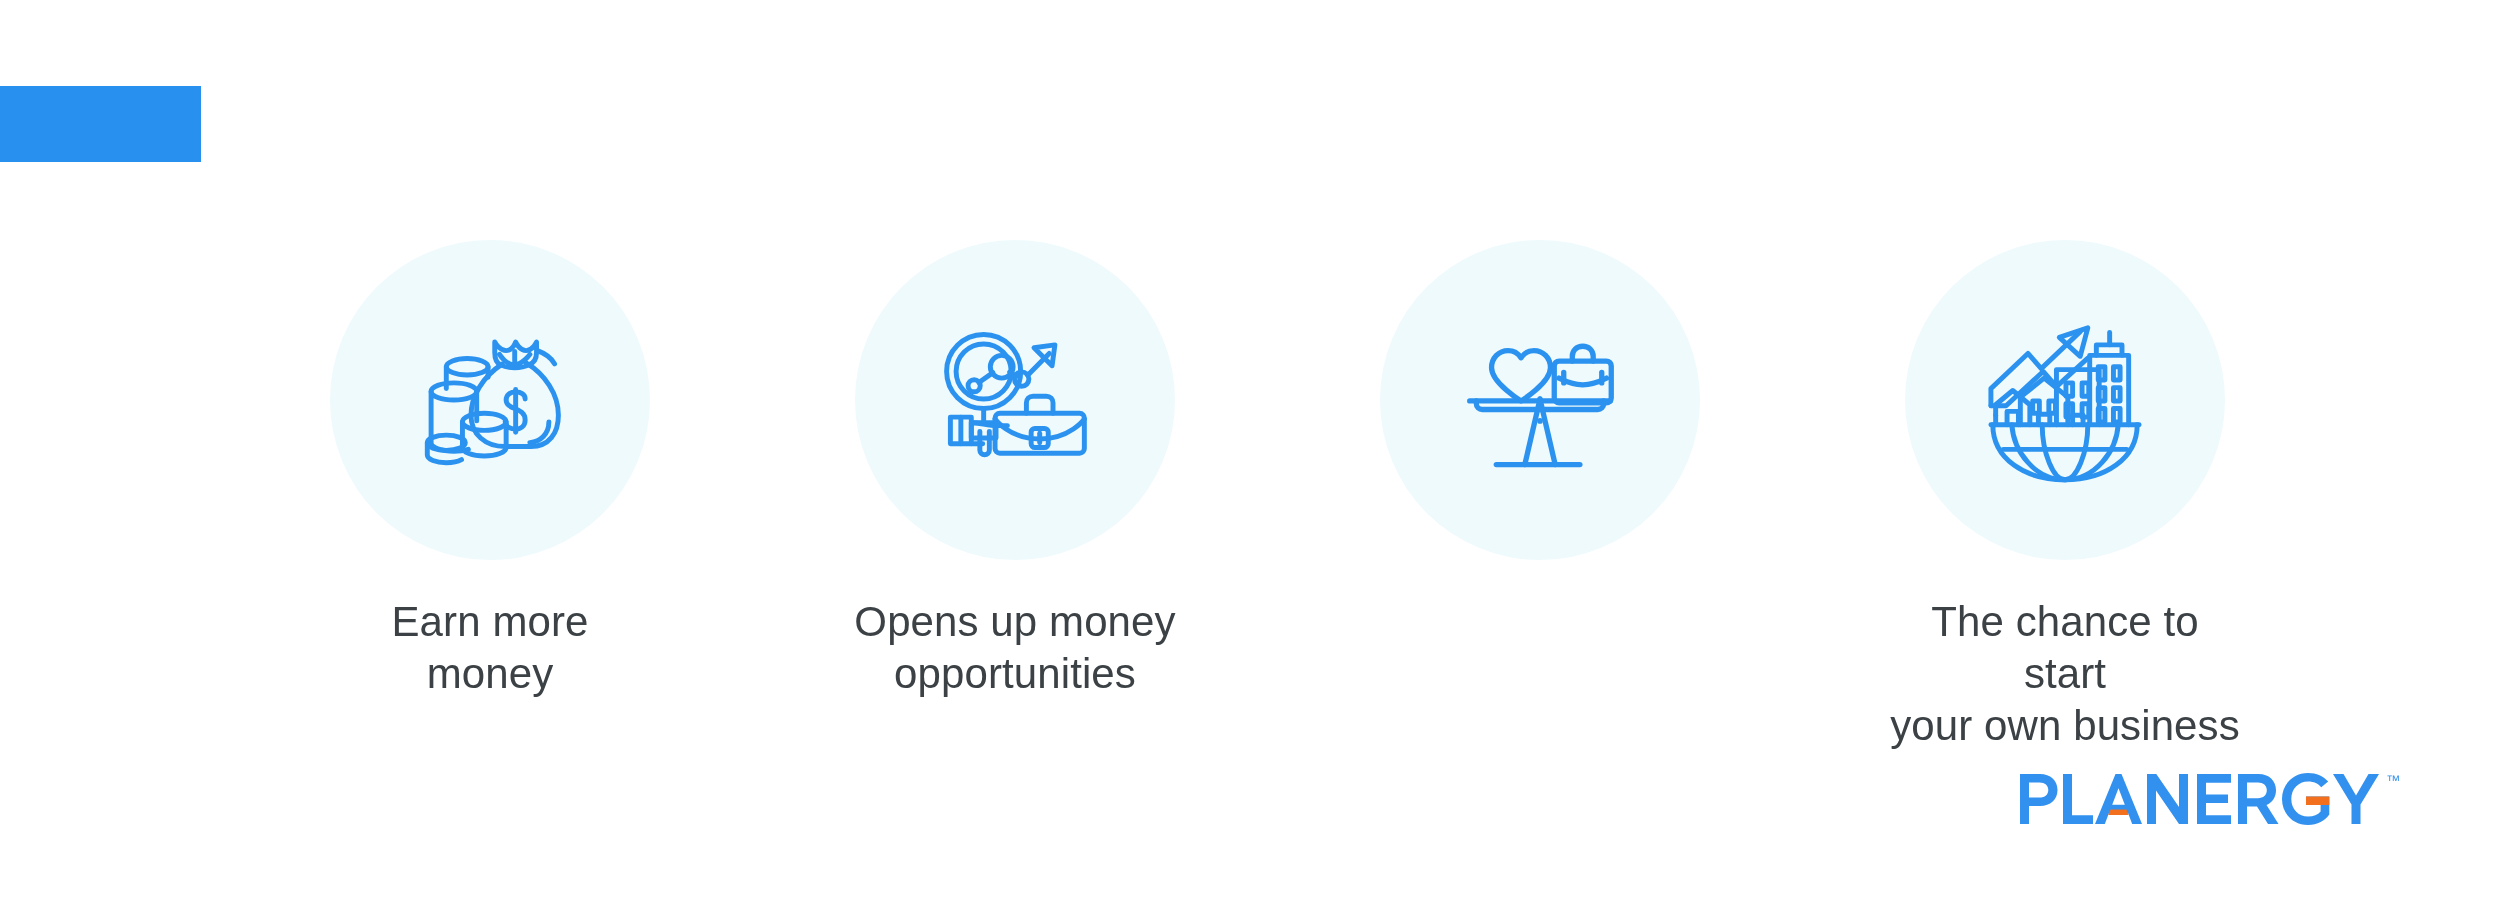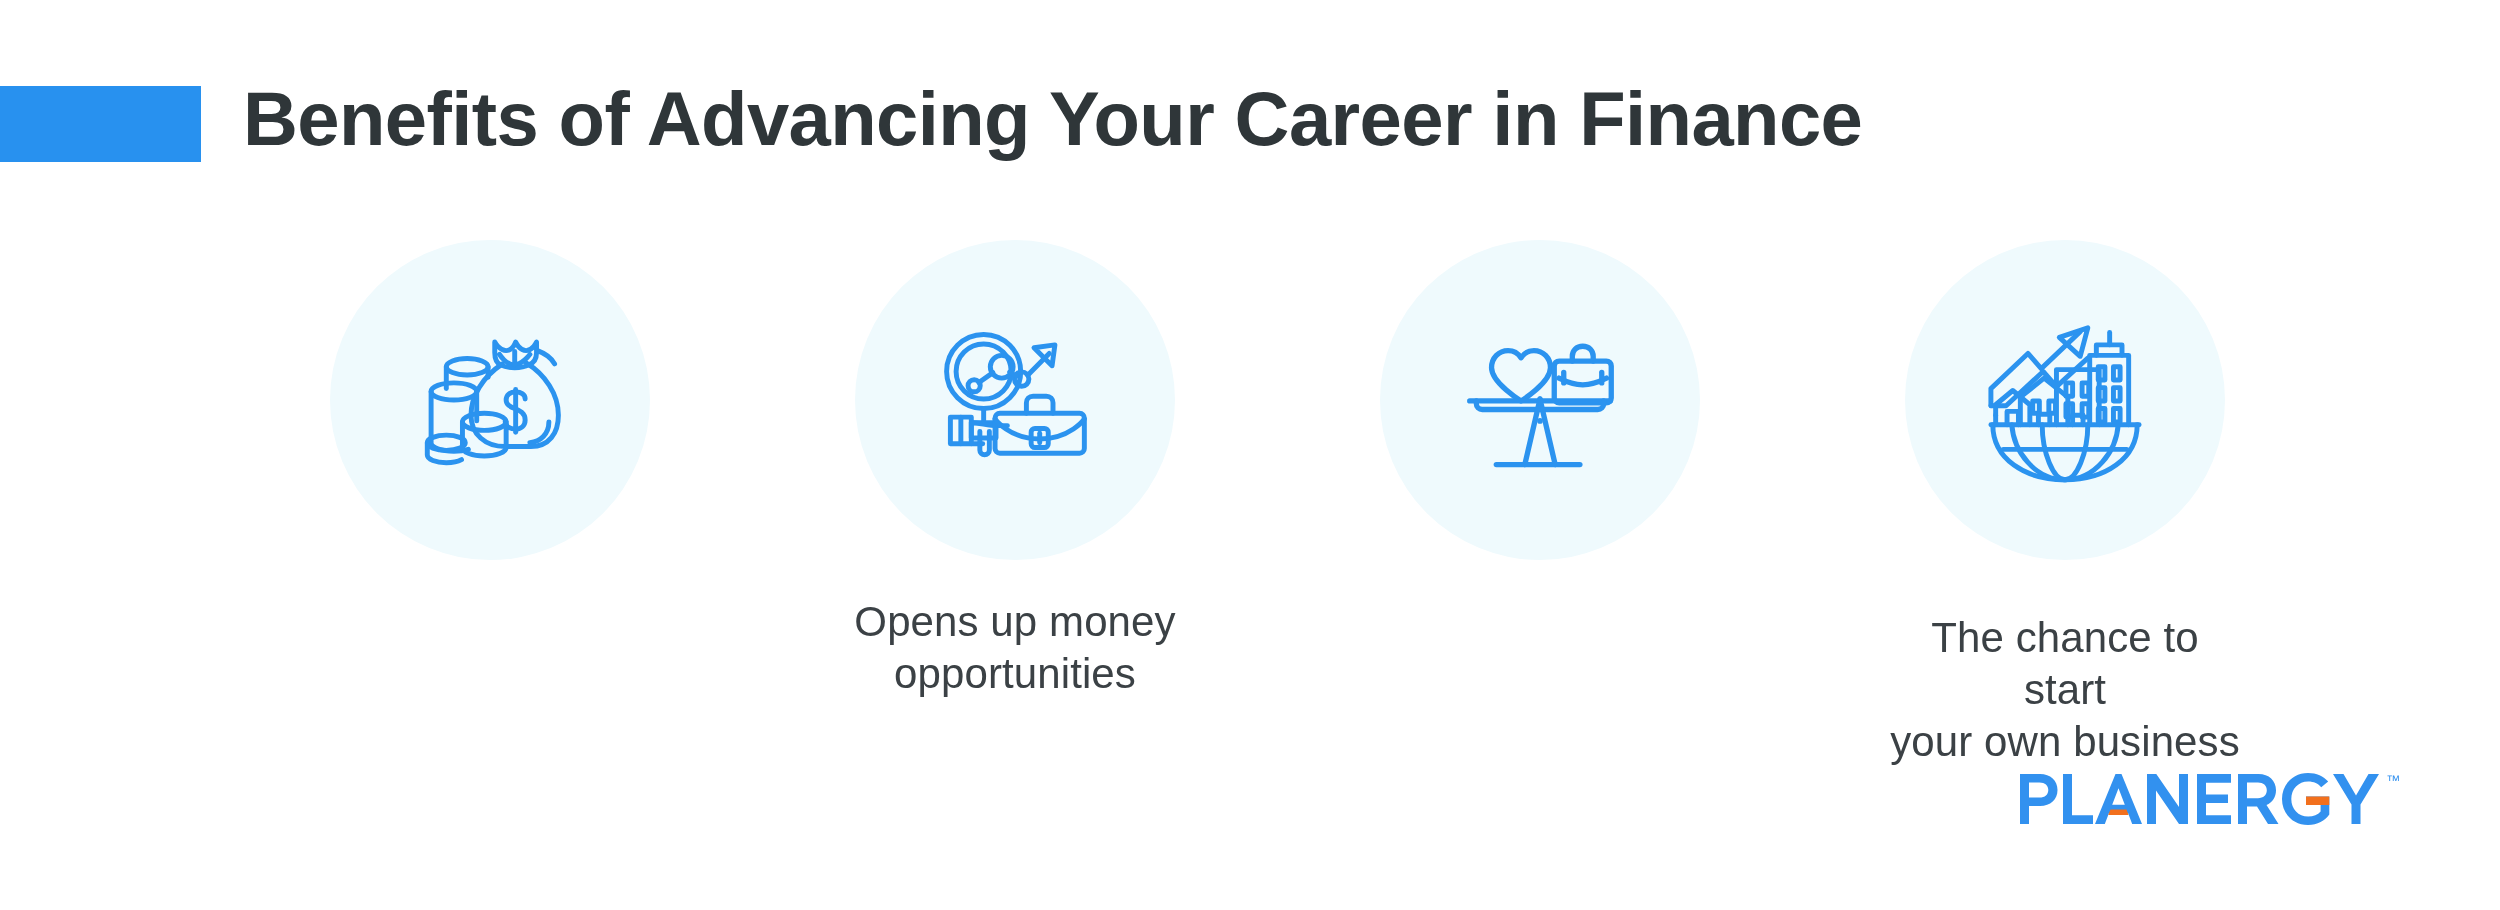--- a/index.html
+++ b/index.html
@@ -54,21 +54,21 @@
     padding-left: 310px;
     box-sizing: border-box;
   }
   .card {
     width: 360px;
     margin-right: 165px;
     display: flex;
     flex-direction: column;
     align-items: center;
   }
-  .card:last-child { margin-right: 0; gap: 16px; }
+  .card:last-child { margin-right: 0; }
 
   .icon-circle {
     width: 320px;
     height: 320px;
     border-radius: 50%;
     background: #effafd;
     display: flex;
     align-items: center;
     justify-content: center;
     box-sizing: border-box;
@@ -96,21 +96,20 @@
     display: flex;
     align-items: flex-start;
   }
   .logo svg { display: block; }
 </style>
 </head>
 <body>
 
 <div class="header">
   <div class="accent-bar"></div>
-  <div class="page-title">Benefits of Advancing Your Career in Finance</div>
 </div>
 
 <div class="cards">
 
   <div class="card">
     <div class="icon-circle">
       <span>
         <svg viewBox="0 0 100 100" fill="none" stroke="#2b93ef" stroke-width="2.6" stroke-linecap="round" stroke-linejoin="round">
 
           <path d="M56.5 31 C46 38 40 48 40 58 C40 68 47.5 74.5 58 74.5 L71.5 74.5
@@ -142,20 +141,22 @@
 
           <ellipse cx="47" cy="61.5" rx="11.5" ry="4.5"></ellipse>
           <path d="M35.5 61.5 L35.5 75 C35.5 77.5 40.7 79.5 47 79.5
                    C53.3 79.5 58.5 77.5 58.5 75 L58.5 61.5"></path>
 
           <ellipse cx="27" cy="72.5" rx="10" ry="4"></ellipse>
           <path d="M17 72.5 L17 79 C17 81.3 21.5 83 27 83 C30.3 83 33.2 82.4 35 81.4"></path>
         </svg>
       </span>
     </div>
+    <div class="card-label">Earn more
+money</div>
   </div>
 
   <div class="card">
     <div class="icon-circle">
       <span>
         <svg viewBox="0 0 100 100" fill="none" stroke="#2b93ef" stroke-width="2.6" stroke-linecap="round" stroke-linejoin="round">
 
           <circle cx="33.5" cy="35" r="19.5"></circle>
           <circle cx="33.5" cy="35" r="14.5"></circle>
 

